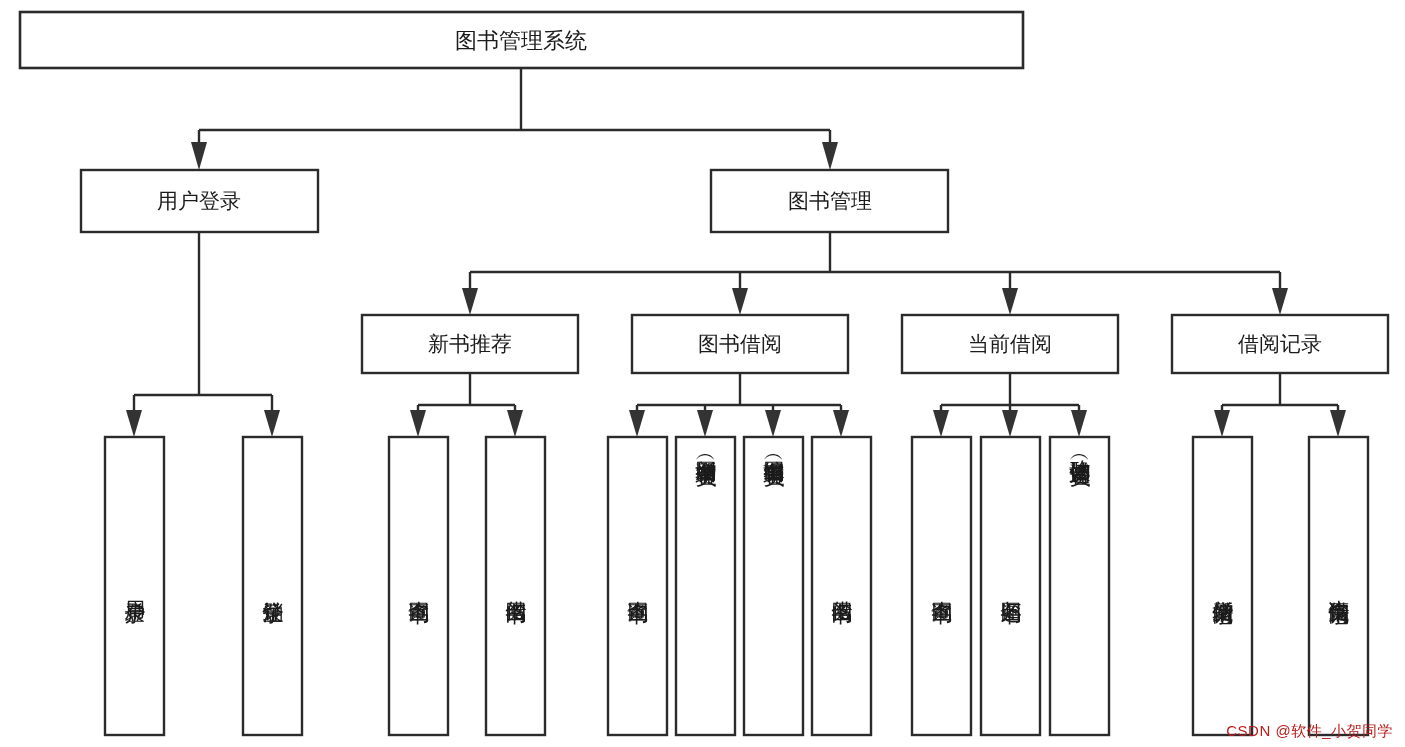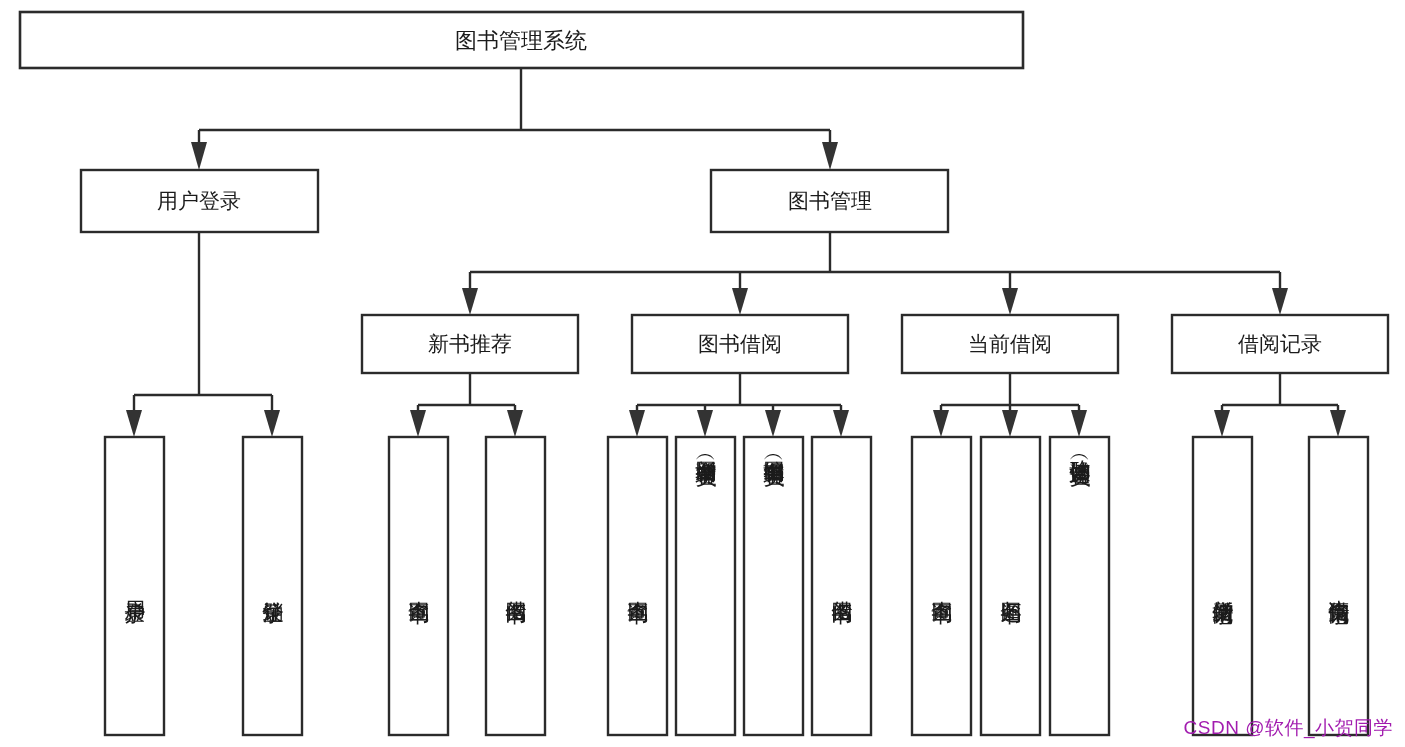--- a/index.html
+++ b/index.html
@@ -71,22 +71,22 @@
     color: #1b1b1b;
     line-height: 1.18;
     letter-spacing: 1px;
     white-space: nowrap;
   }
   .watermark {
     position: absolute;
     right: 12px;
     bottom: 6px;
     font-family: "Liberation Sans", "DejaVu Sans", sans-serif;
-    font-size: 19px;
-    color: #a21caf;
+    font-size: 15px;
+    color: #b91c1c;
     letter-spacing: 0.5px;
     white-space: nowrap;
     text-align: right;
   }
 </style>
 </head>
 <body>
 
 <div id="diagram-root">
 

